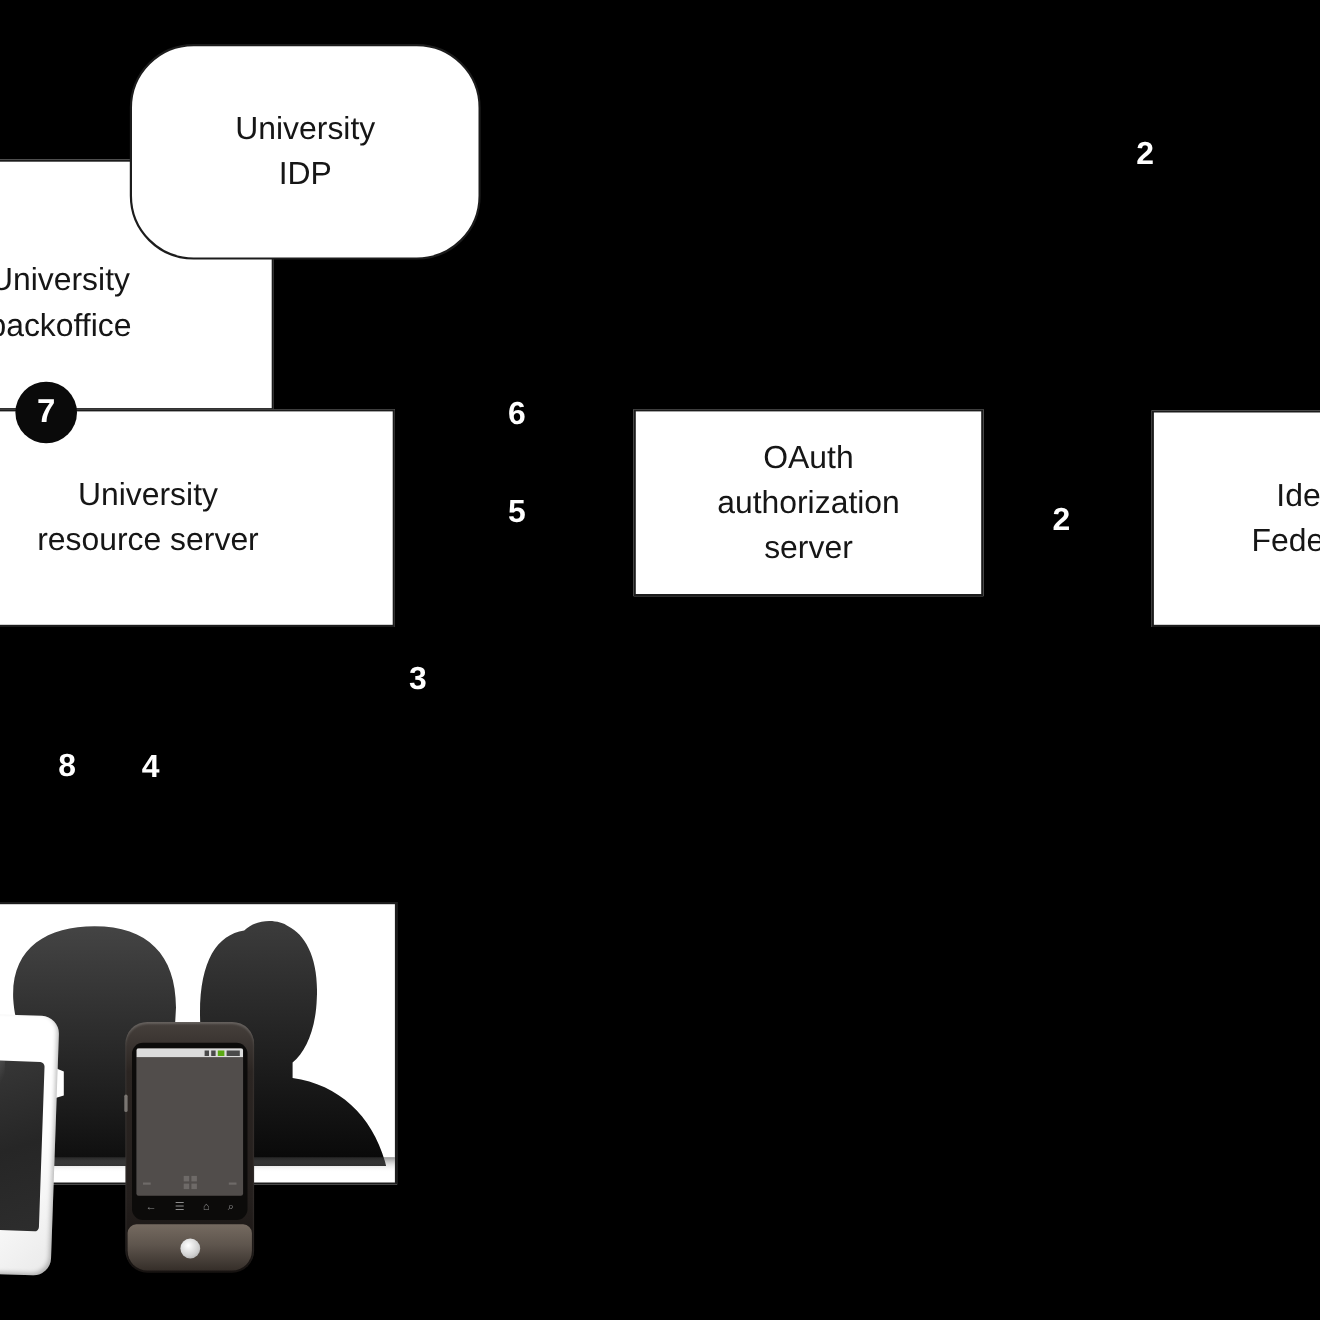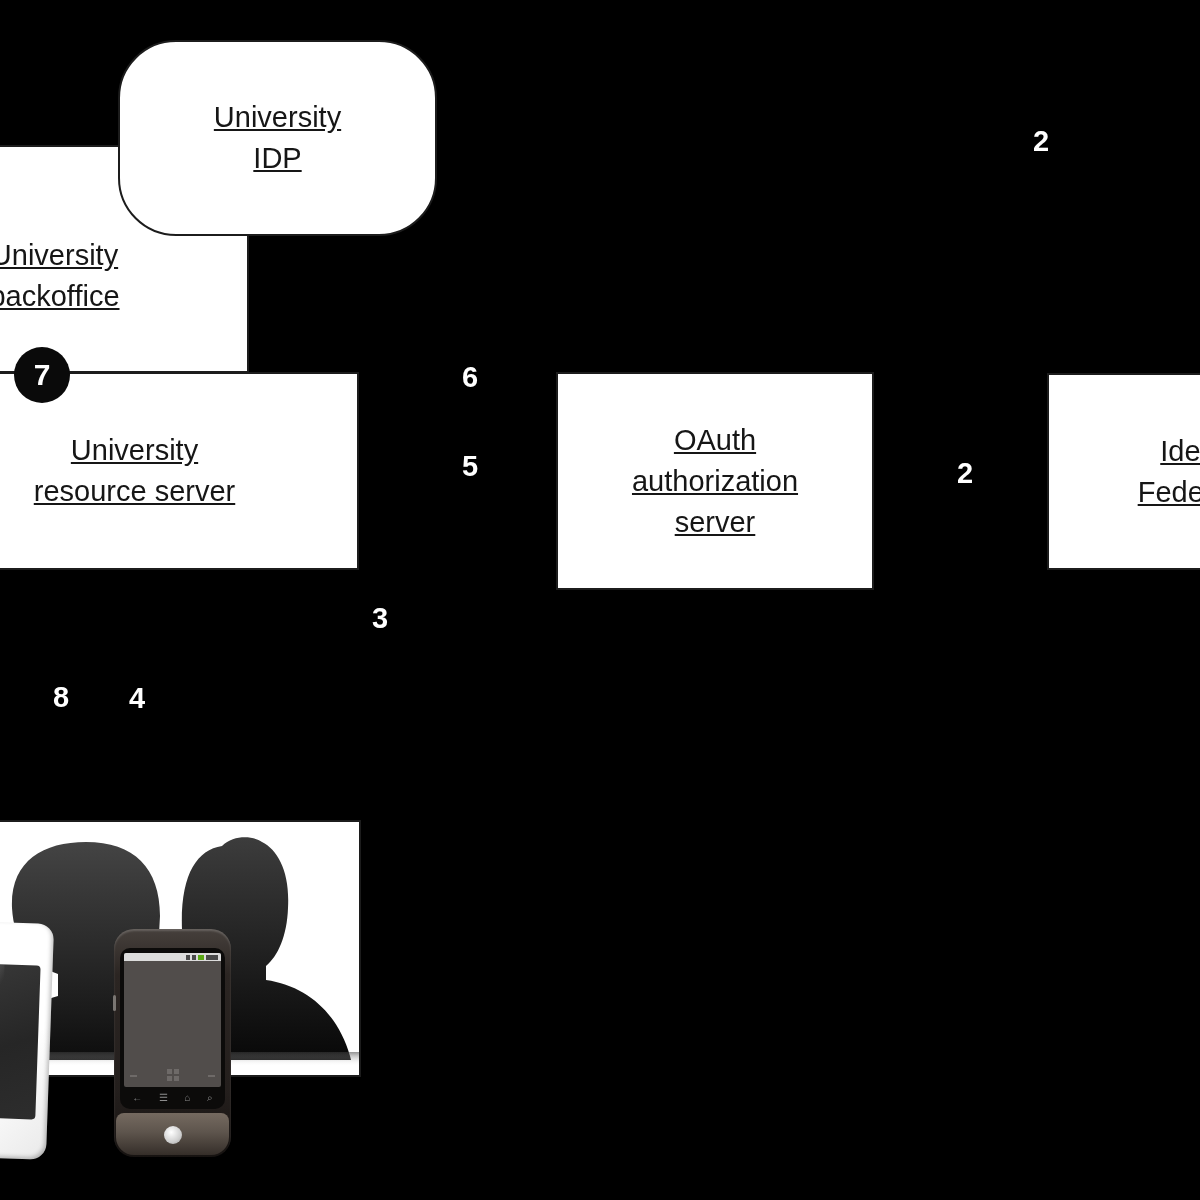--- a/index.html
+++ b/index.html
@@ -17,21 +17,21 @@
     font-family:"Liberation Sans", sans-serif;
   }
   .node{
     position:absolute;box-sizing:border-box;
     background:var(--box-fill);
     border:2px solid var(--box-border);
     display:flex;align-items:center;justify-content:center;
   }
   .node-label{
     white-space:pre-line;text-align:center;
-    color:var(--box-text);font-size:29px;line-height:41px;text-decoration:underline;
+    color:var(--box-text);font-size:29px;line-height:41px;
   }
   .step{
     position:absolute;transform:translate(-50%,-50%);
     color:var(--step-text);font-size:29px;font-weight:bold;line-height:1;
   }
   .badge{
     position:absolute;width:56px;height:56px;border-radius:50%;
     background:var(--badge-fill);
     display:flex;align-items:center;justify-content:center;
     color:var(--step-text);font-size:30px;font-weight:bold;
@@ -122,21 +122,21 @@
   <div class="node" style="left:118px;top:40px;width:319px;height:196px;border-radius:58px;">
     <div class="node-label">University
 IDP</div>
   </div>
 
   <div class="node" style="left:-90px;top:372px;width:449px;height:198px;">
     <div class="node-label">University
 resource server</div>
   </div>
 
-  <div class="node" style="left:556px;top:372px;width:318px;height:218px;">
+  <div class="node" style="left:576px;top:372px;width:318px;height:170px;">
     <div class="node-label">OAuth
 authorization
 server</div>
   </div>
 
   <div class="node" style="left:1047px;top:373px;width:320px;height:197px;">
     <div class="node-label">Identity
 Federation</div>
   </div>
 

